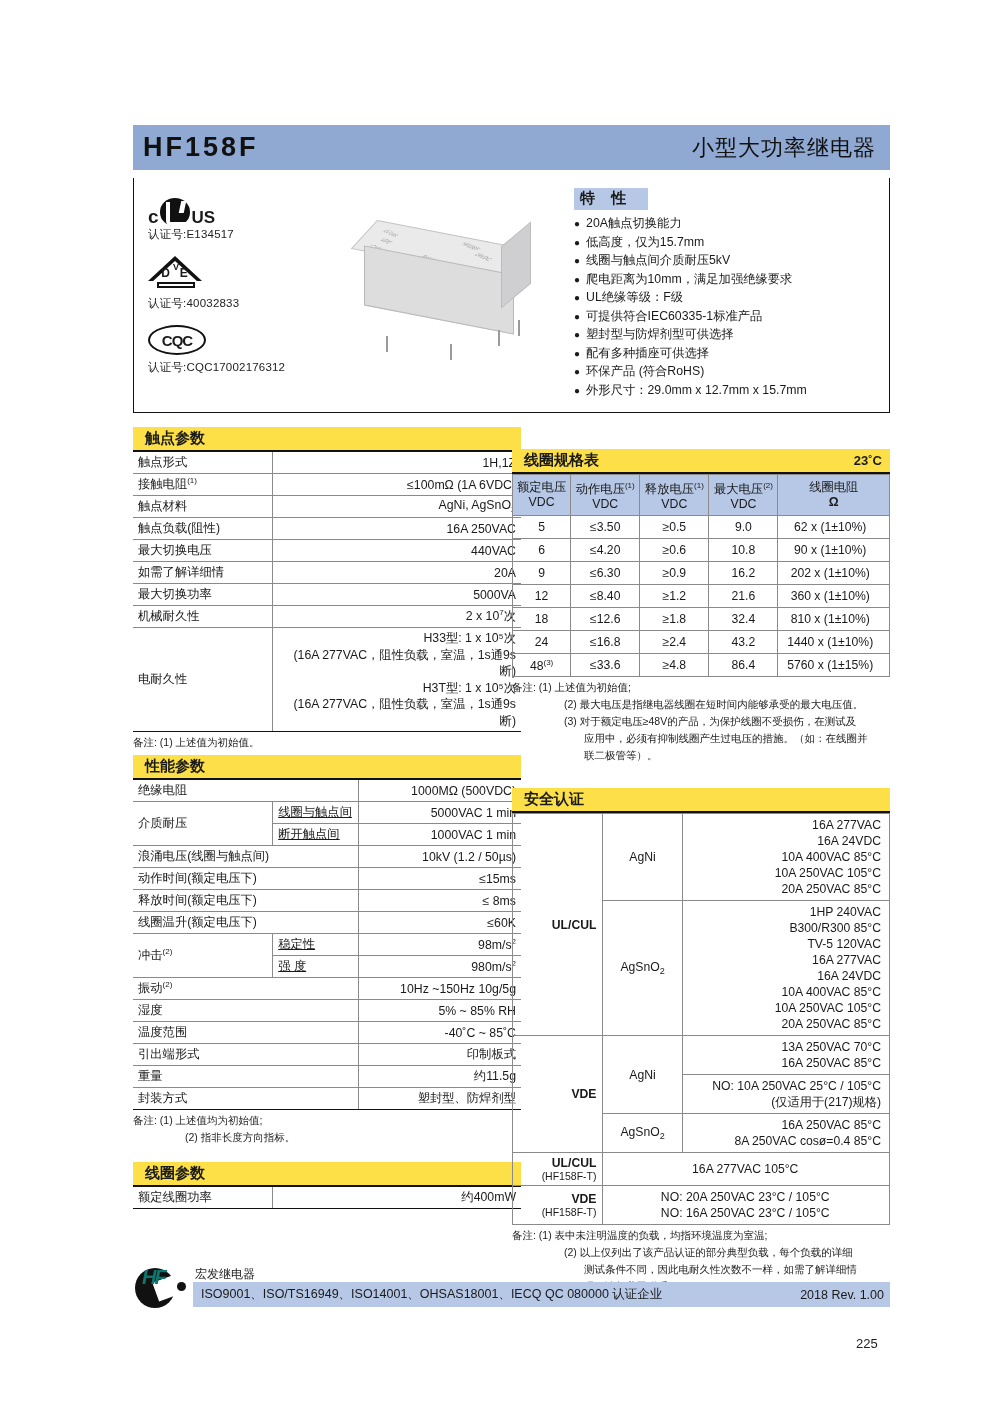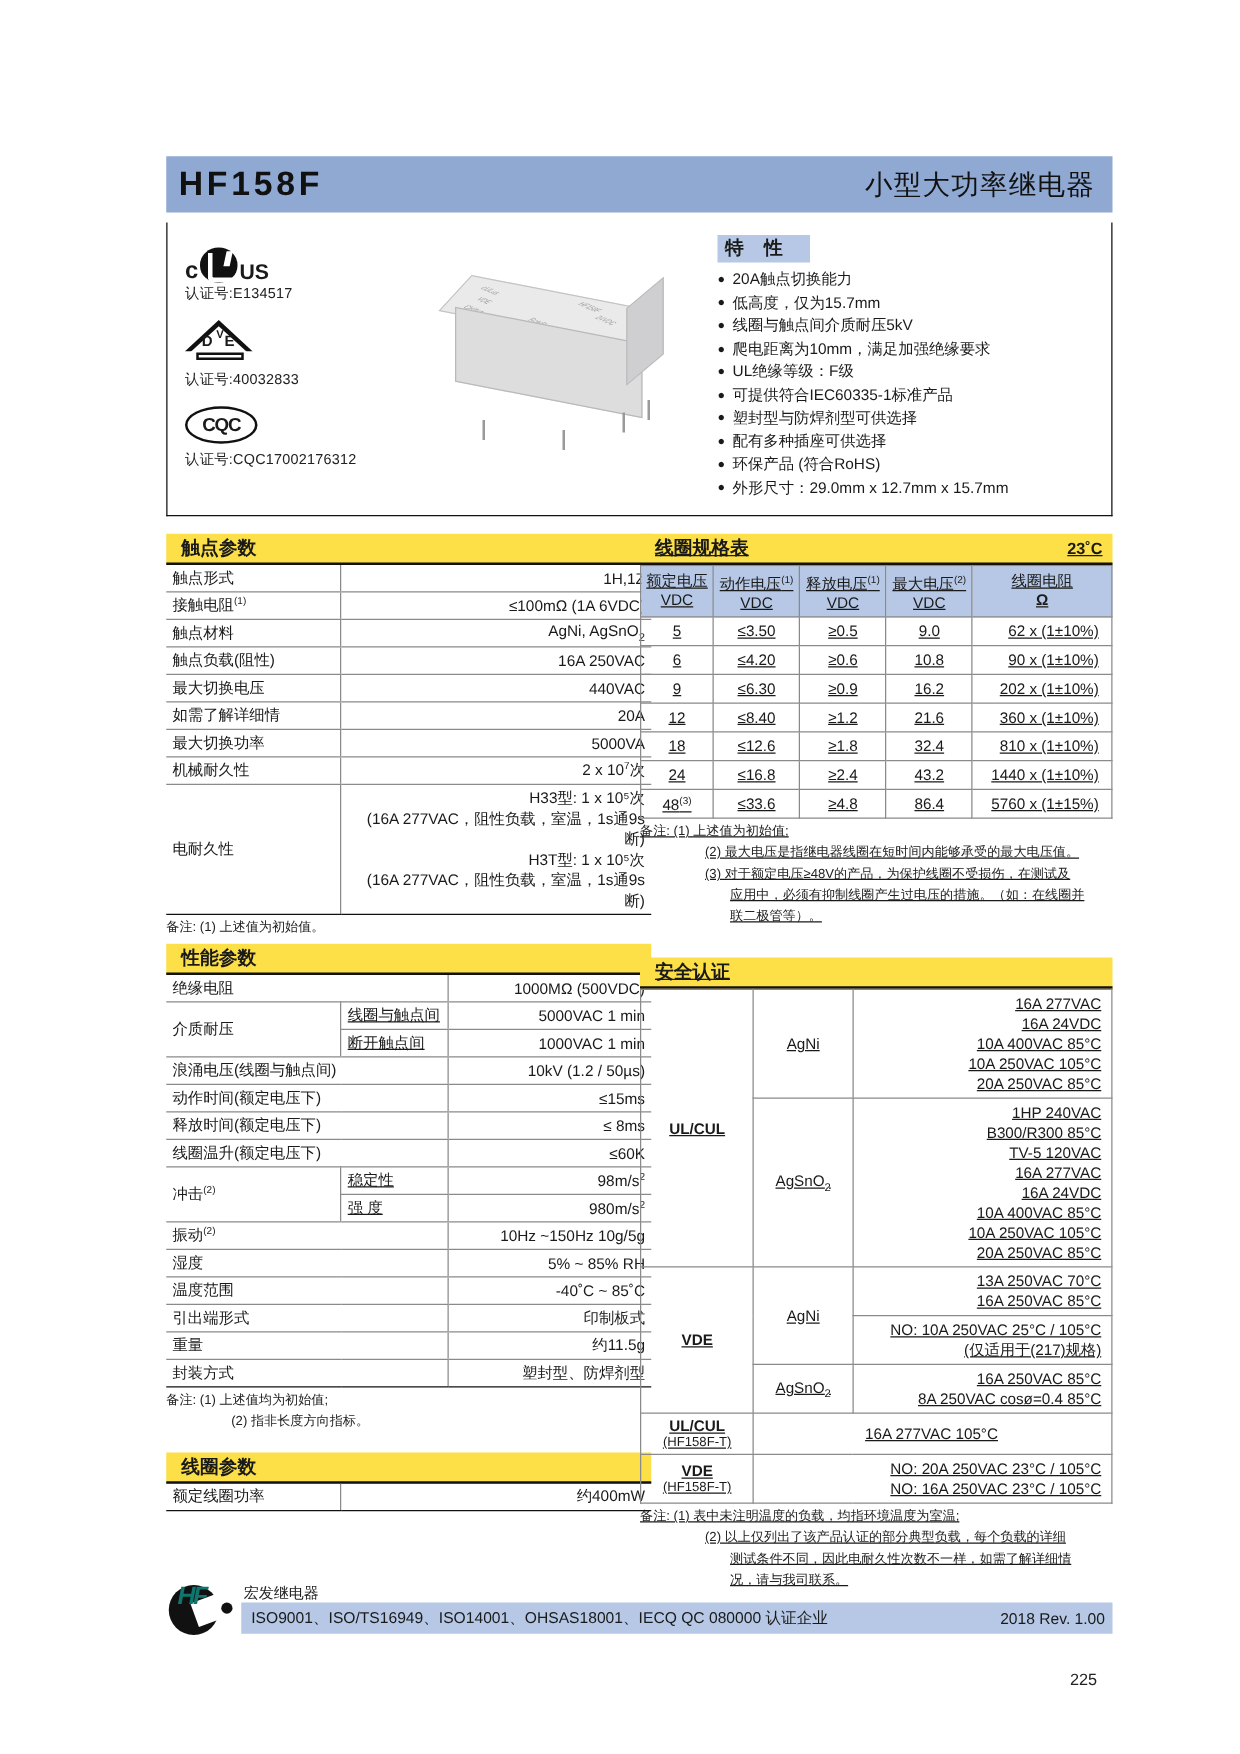--- a/index.html
+++ b/index.html
@@ -119,39 +119,39 @@
   td.lbl { width: 36%; text-align: left; color: #1a1a1a; }
   td.sub { width: 22%; text-align: left; text-decoration: underline; }
   td.val { text-align: right; border-left: 1px solid #8a8a8a; padding-right: 7px; }
   table.spec tr:last-child td { border-bottom: 1.5px solid #111; }
 
   .note { font-size: 10.5px; line-height: 14px; margin-top: 3px; color: #222; }
   .note-ind2 { padding-left: 52px; }
 
   
   .col-left { position: absolute; left: 133px; top: 427px; width: 388px; }
-  .col-right { position: absolute; left: 512px; top: 427px; width: 378px; text-decoration: underline; }
+  .col-right { position: absolute; left: 512px; top: 449px; width: 378px; }
 
   
   table.coil { width: 100%; border-collapse: collapse; font-size: 12.2px; text-align: center; }
   table.coil th, table.coil td {
     border: 1px solid #8a8a8a; padding: 3px 3px; font-weight: normal;
   }
   table.coil thead th { background: #b6c8e6; font-size: 12.3px; line-height: 15px; padding: 3px 1px; }
   table.coil tbody td { height: 23px; }
-  table.coil td.ohm { text-align: right; padding-right: 10px; margin-top: 32px; }
+  table.coil td.ohm { padding-right: 10px; margin-top: 32px; }
   .sup { font-size: 8px; vertical-align: super; }
   .sub2 { font-size: 9px; vertical-align: sub; }
 
   
   table.safety { width: 100%; border-collapse: collapse; font-size: 12.2px; }
   table.safety td {
     border: 1px solid #8a8a8a; padding: 3px 6px; vertical-align: middle;
   }
-  table.safety td.std { width: 24%; text-align: center; font-weight: bold; margin-left: 34px; }
+  table.safety td.std { width: 24%; text-align: right; font-weight: bold; margin-left: 34px; }
   table.safety td.mat { width: 21%; text-align: center; font-weight: normal; }
   table.safety td.load { text-align: right; line-height: 16px; padding-right: 8px; }
   .std-sub { font-weight: normal; font-size: 10.5px; }
 
   
   .footer { position: absolute; left: 133px; top: 1282px; width: 757px; }
   .foot-band {
     position: absolute; left: 60px; top: 0; width: 697px; height: 25px;
     background: #b6c8e6; display: flex; align-items: center; justify-content: space-between;
     padding: 0 6px 0 8px; font-size: 12.5px;
@@ -543,21 +543,21 @@
         </td>
         <td class="load" colspan="2" style="text-align:center">
           <div>16A  277VAC  105°C</div>
         </td>
       </tr>
       <tr>
         <td class="std">
           <div>VDE</div>
           <div class="std-sub">(HF158F-T)</div>
         </td>
-        <td class="load" colspan="2" style="text-align:right">
+        <td class="load" colspan="2" style="text-align:center">
           <div>NO: 20A  250VAC  23°C / 105°C</div>
           <div>NO: 16A  250VAC  23°C / 105°C</div>
         </td>
       </tr>
     </tbody>
       </table>
     <div class="note">备注: (1) 表中未注明温度的负载，均指环境温度为室温;</div>
     <div class="note note-ind2">(2) 以上仅列出了该产品认证的部分典型负载，每个负载的详细</div>
     <div class="note" style="padding-left:72px">测试条件不同，因此电耐久性次数不一样，如需了解详细情</div>
     <div class="note" style="padding-left:72px">况，请与我司联系。</div>

